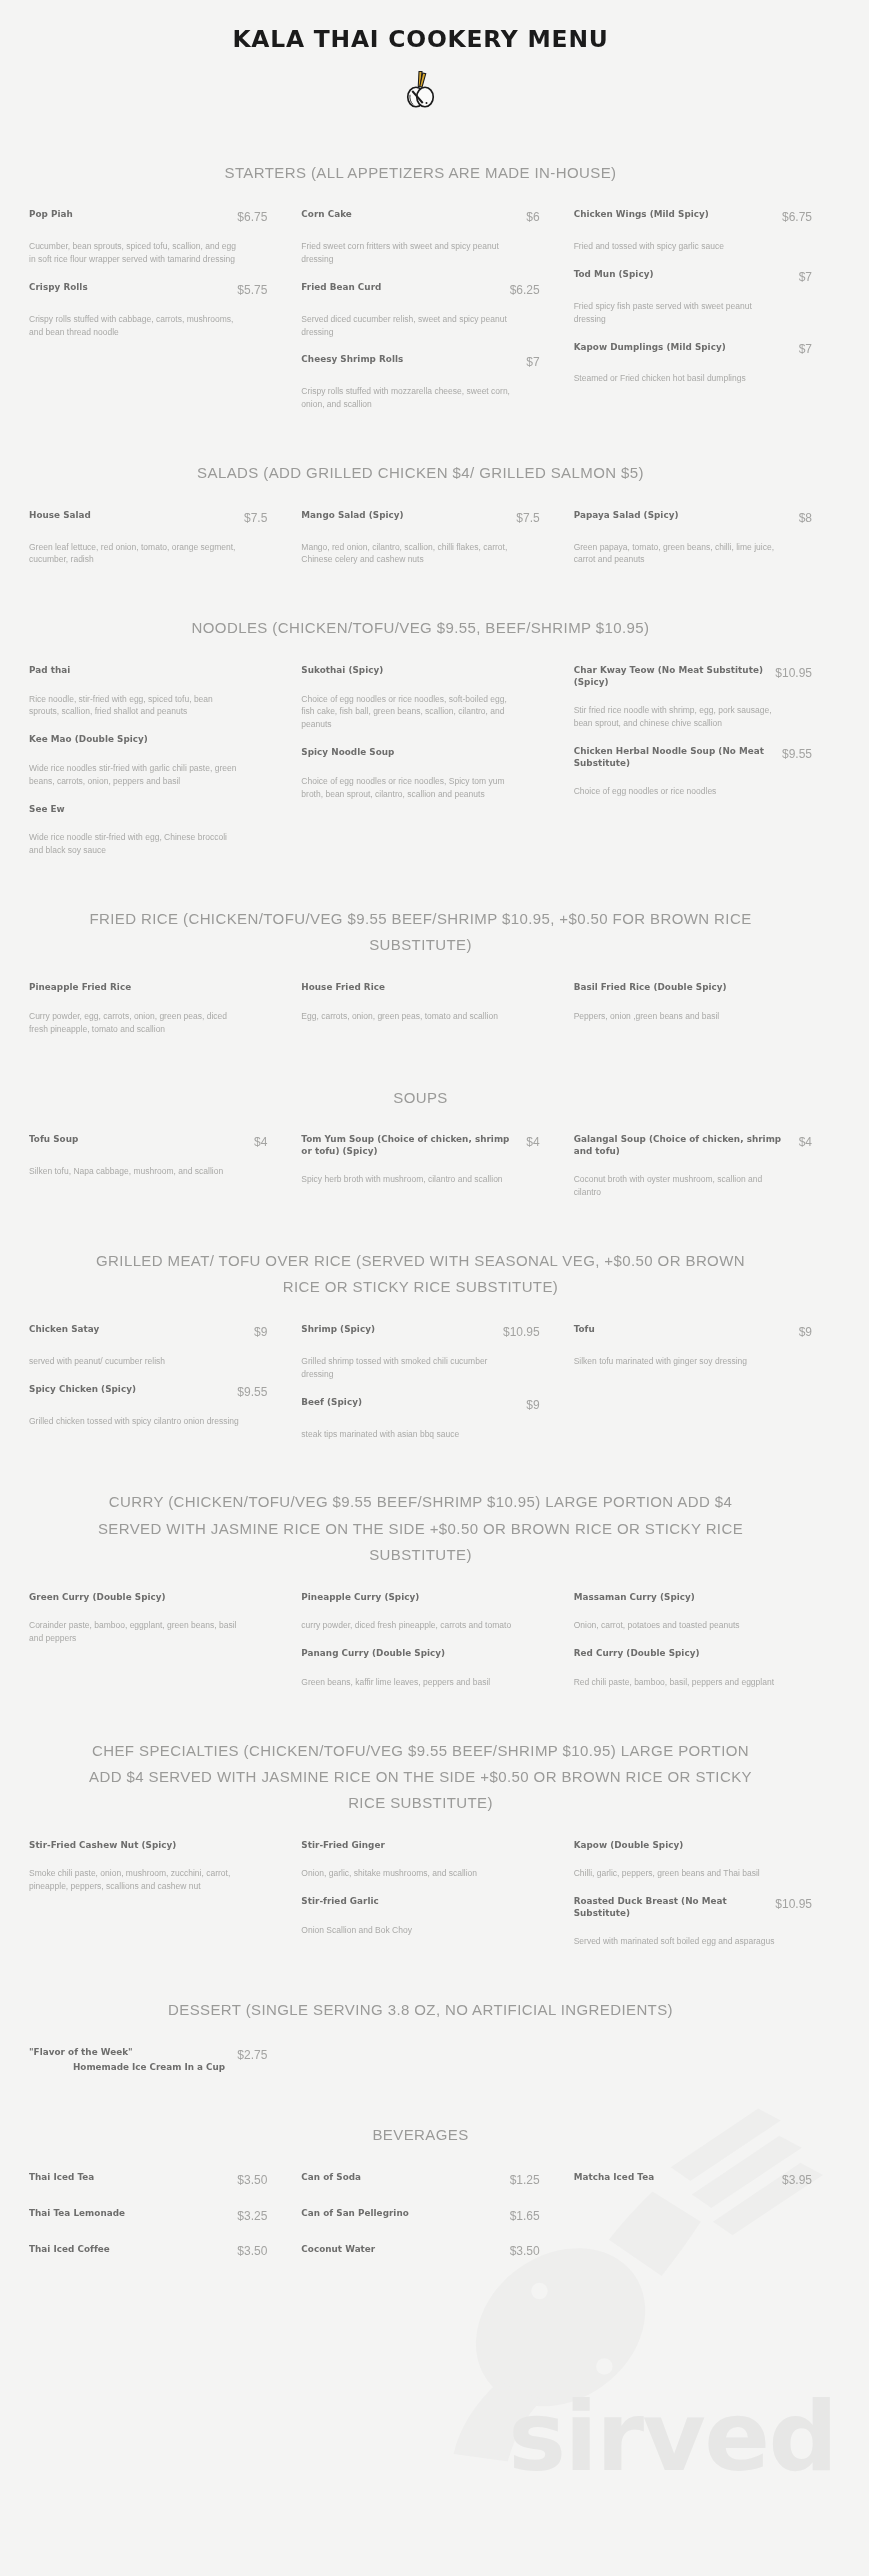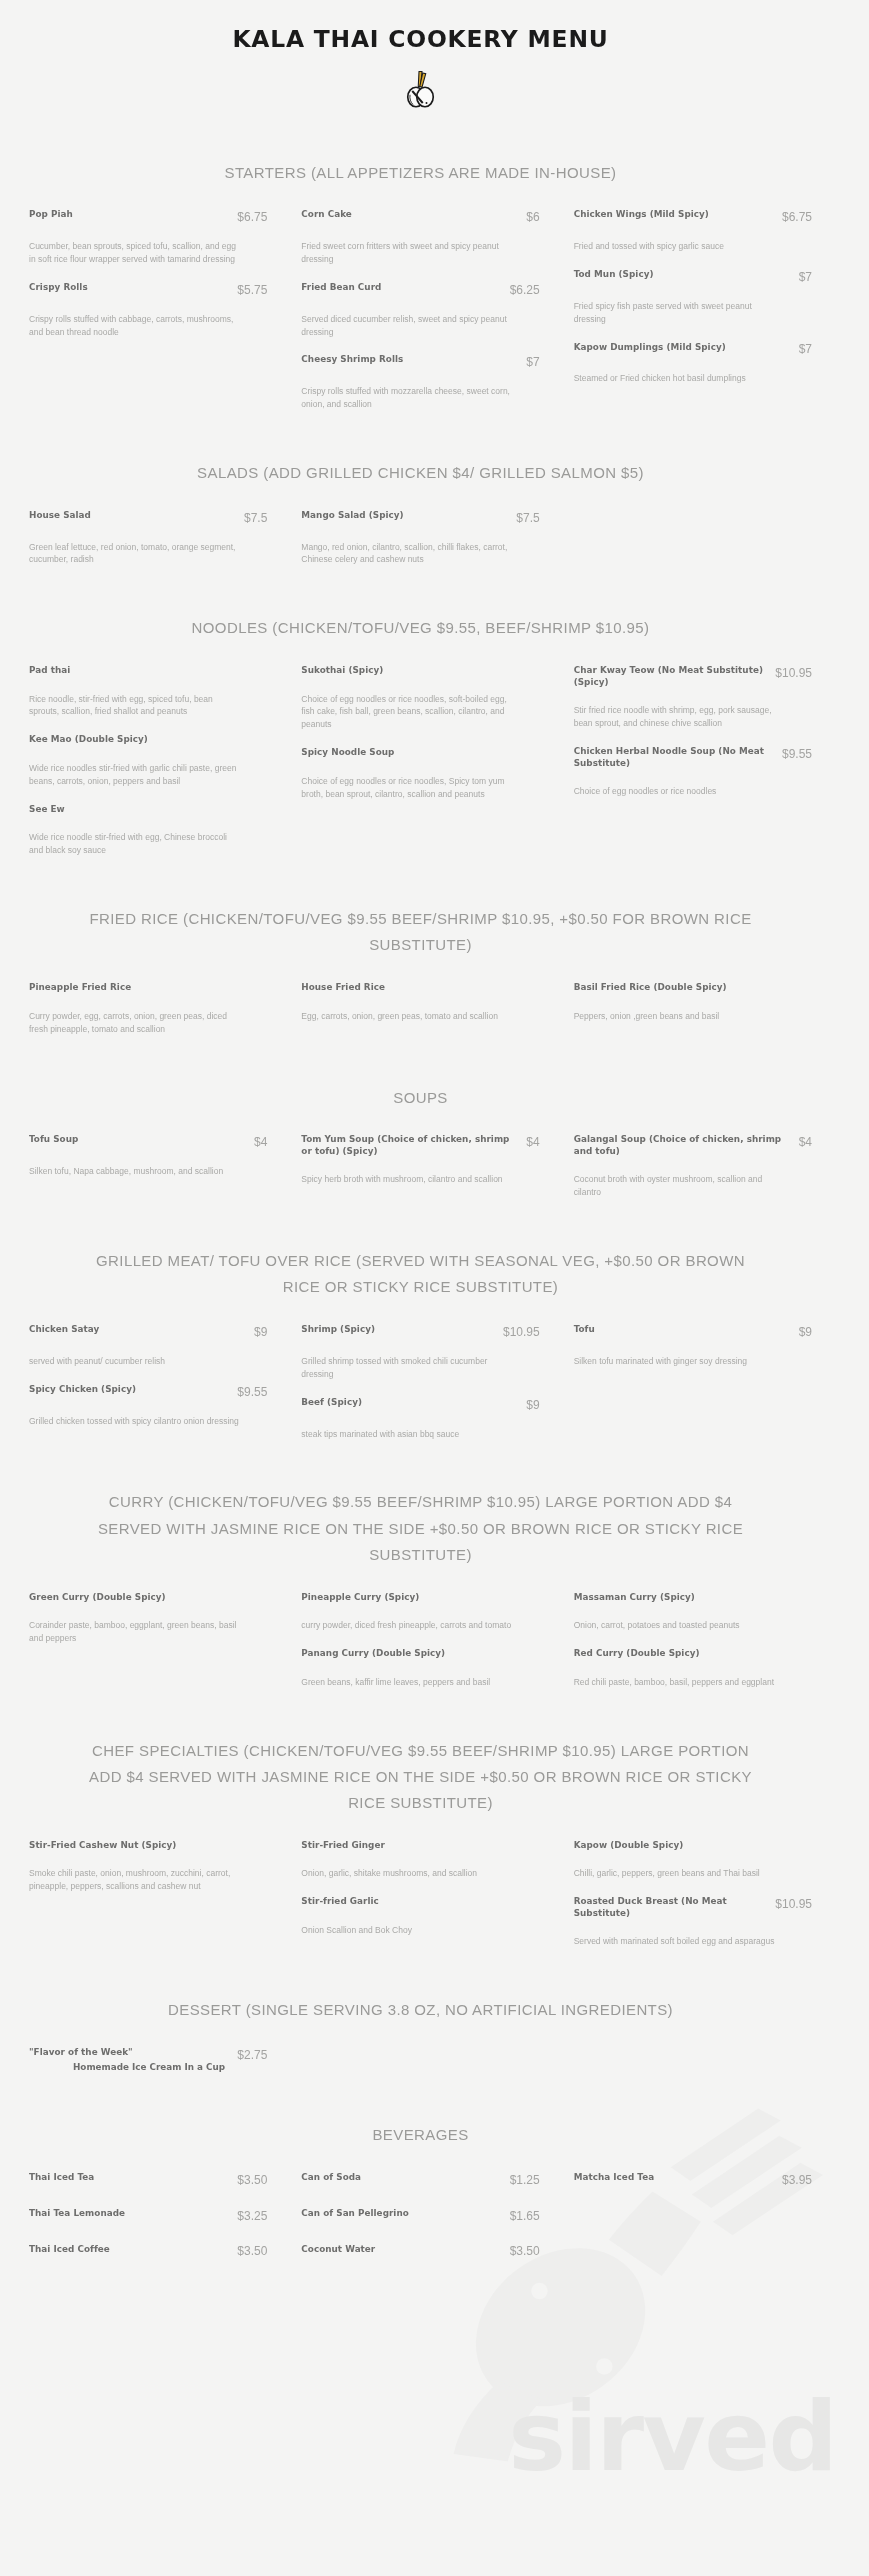--- a/index.html
+++ b/index.html
@@ -253,20 +253,29 @@
           </div>
           <div class="col">
             <div class="item">
               <div class="item-head">
                 <div class="item-name">Mango Salad (Spicy)</div>
                 <div class="item-price">$7.5</div>
               </div>
               <div class="item-desc">Mango, red onion, cilantro, scallion, chilli flakes, carrot, Chinese celery and cashew nuts</div>
             </div>
           </div>
+          <div class="col">
+            <div class="item">
+              <div class="item-head">
+                <div class="item-name">Papaya Salad (Spicy)</div>
+                <div class="item-price">$8</div>
+              </div>
+              <div class="item-desc">Green papaya, tomato, green beans, chilli, lime juice, carrot and peanuts</div>
+            </div>
+          </div>
         </div>
         <div class="gap-b"></div>
       </div>
       <div class="section">
         <div class="section-head">NOODLES (CHICKEN/TOFU/VEG $9.55, BEEF/SHRIMP $10.95)</div>
         <div class="gap-a"></div>
         <div class="grid">
           <div class="col">
             <div class="item">
               <div class="item-head">

